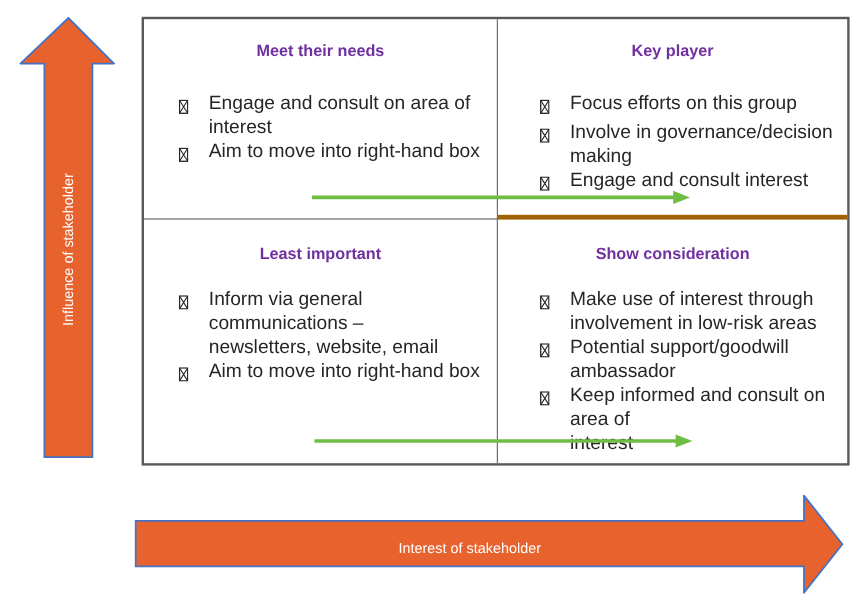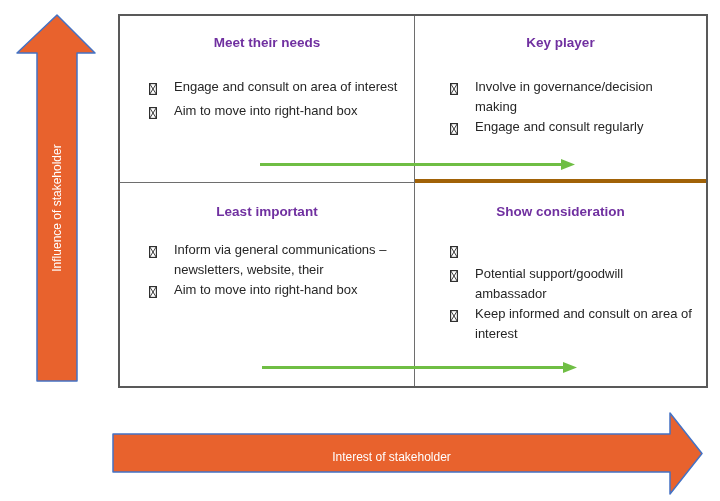--- a/index.html
+++ b/index.html
@@ -42,21 +42,21 @@
     list-style: none;
     margin-top: 26px;
     padding-left: 27px;
   }
   .q-bl .bullet-list, .q-br .bullet-list { margin-top: 20px; }
   .q-tr .bullet-list, .q-br .bullet-list { padding-left: 33px; }
 
   .bullet-item {
     display: flex;
     align-items: flex-start;
-    font-size: 13px;
+    font-size: 16px;
     line-height: 20px;
     color: #262626;
   }
   .bullet-marker {
     flex: 0 0 27px;
     padding-left: 2px;
     padding-top: 4px;
     color: #262626;
   }
   .bullet-text { white-space: pre-line; }
@@ -125,62 +125,71 @@
     </div>
 
     <div class="quadrant q-tr">
       <div class="q-title">Key player</div>
       <ul class="bullet-list">
         <li class="bullet-item">
           <span class="bullet-marker"><svg width="8" height="12" viewBox="0 0 8 12">
                 <rect x="0.6" y="0.6" width="6.8" height="10.8" fill="none" stroke="currentColor" stroke-width="1.1"></rect>
                 <path d="M0.6,0.6 L7.4,11.4 M7.4,0.6 L0.6,11.4" stroke="currentColor" stroke-width="0.9"></path>
               </svg></span>
+          <span class="bullet-text">Focus efforts on this group</span>
+        </li>
+        <li class="bullet-item">
+          <span class="bullet-marker"><svg width="8" height="12" viewBox="0 0 8 12">
+                <rect x="0.6" y="0.6" width="6.8" height="10.8" fill="none" stroke="currentColor" stroke-width="1.1"></rect>
+                <path d="M0.6,0.6 L7.4,11.4 M7.4,0.6 L0.6,11.4" stroke="currentColor" stroke-width="0.9"></path>
+              </svg></span>
           <span class="bullet-text">Involve in governance/decision
 making</span>
         </li>
         <li class="bullet-item">
           <span class="bullet-marker"><svg width="8" height="12" viewBox="0 0 8 12">
                 <rect x="0.6" y="0.6" width="6.8" height="10.8" fill="none" stroke="currentColor" stroke-width="1.1"></rect>
                 <path d="M0.6,0.6 L7.4,11.4 M7.4,0.6 L0.6,11.4" stroke="currentColor" stroke-width="0.9"></path>
               </svg></span>
-          <span class="bullet-text">Engage and consult regularly</span>
+          <span class="bullet-text">Engage and consult interest</span>
         </li>
       </ul>
     </div>
 
     <div class="quadrant q-bl">
       <div class="q-title">Least important</div>
       <ul class="bullet-list">
         <li class="bullet-item">
           <span class="bullet-marker"><svg width="8" height="12" viewBox="0 0 8 12">
                 <rect x="0.6" y="0.6" width="6.8" height="10.8" fill="none" stroke="currentColor" stroke-width="1.1"></rect>
                 <path d="M0.6,0.6 L7.4,11.4 M7.4,0.6 L0.6,11.4" stroke="currentColor" stroke-width="0.9"></path>
               </svg></span>
           <span class="bullet-text">Inform via general communications –
-newsletters, website, their</span>
+newsletters, website, email</span>
         </li>
         <li class="bullet-item">
           <span class="bullet-marker"><svg width="8" height="12" viewBox="0 0 8 12">
                 <rect x="0.6" y="0.6" width="6.8" height="10.8" fill="none" stroke="currentColor" stroke-width="1.1"></rect>
                 <path d="M0.6,0.6 L7.4,11.4 M7.4,0.6 L0.6,11.4" stroke="currentColor" stroke-width="0.9"></path>
               </svg></span>
           <span class="bullet-text">Aim to move into right-hand box</span>
         </li>
       </ul>
     </div>
 
     <div class="quadrant q-br">
       <div class="q-title">Show consideration</div>
       <ul class="bullet-list">
         <li class="bullet-item">
           <span class="bullet-marker"><svg width="8" height="12" viewBox="0 0 8 12">
                 <rect x="0.6" y="0.6" width="6.8" height="10.8" fill="none" stroke="currentColor" stroke-width="1.1"></rect>
                 <path d="M0.6,0.6 L7.4,11.4 M7.4,0.6 L0.6,11.4" stroke="currentColor" stroke-width="0.9"></path>
               </svg></span>
+          <span class="bullet-text">Make use of interest through
+involvement in low-risk areas</span>
         </li>
         <li class="bullet-item">
           <span class="bullet-marker"><svg width="8" height="12" viewBox="0 0 8 12">
                 <rect x="0.6" y="0.6" width="6.8" height="10.8" fill="none" stroke="currentColor" stroke-width="1.1"></rect>
                 <path d="M0.6,0.6 L7.4,11.4 M7.4,0.6 L0.6,11.4" stroke="currentColor" stroke-width="0.9"></path>
               </svg></span>
           <span class="bullet-text">Potential support/goodwill
 ambassador</span>
         </li>
         <li class="bullet-item">

